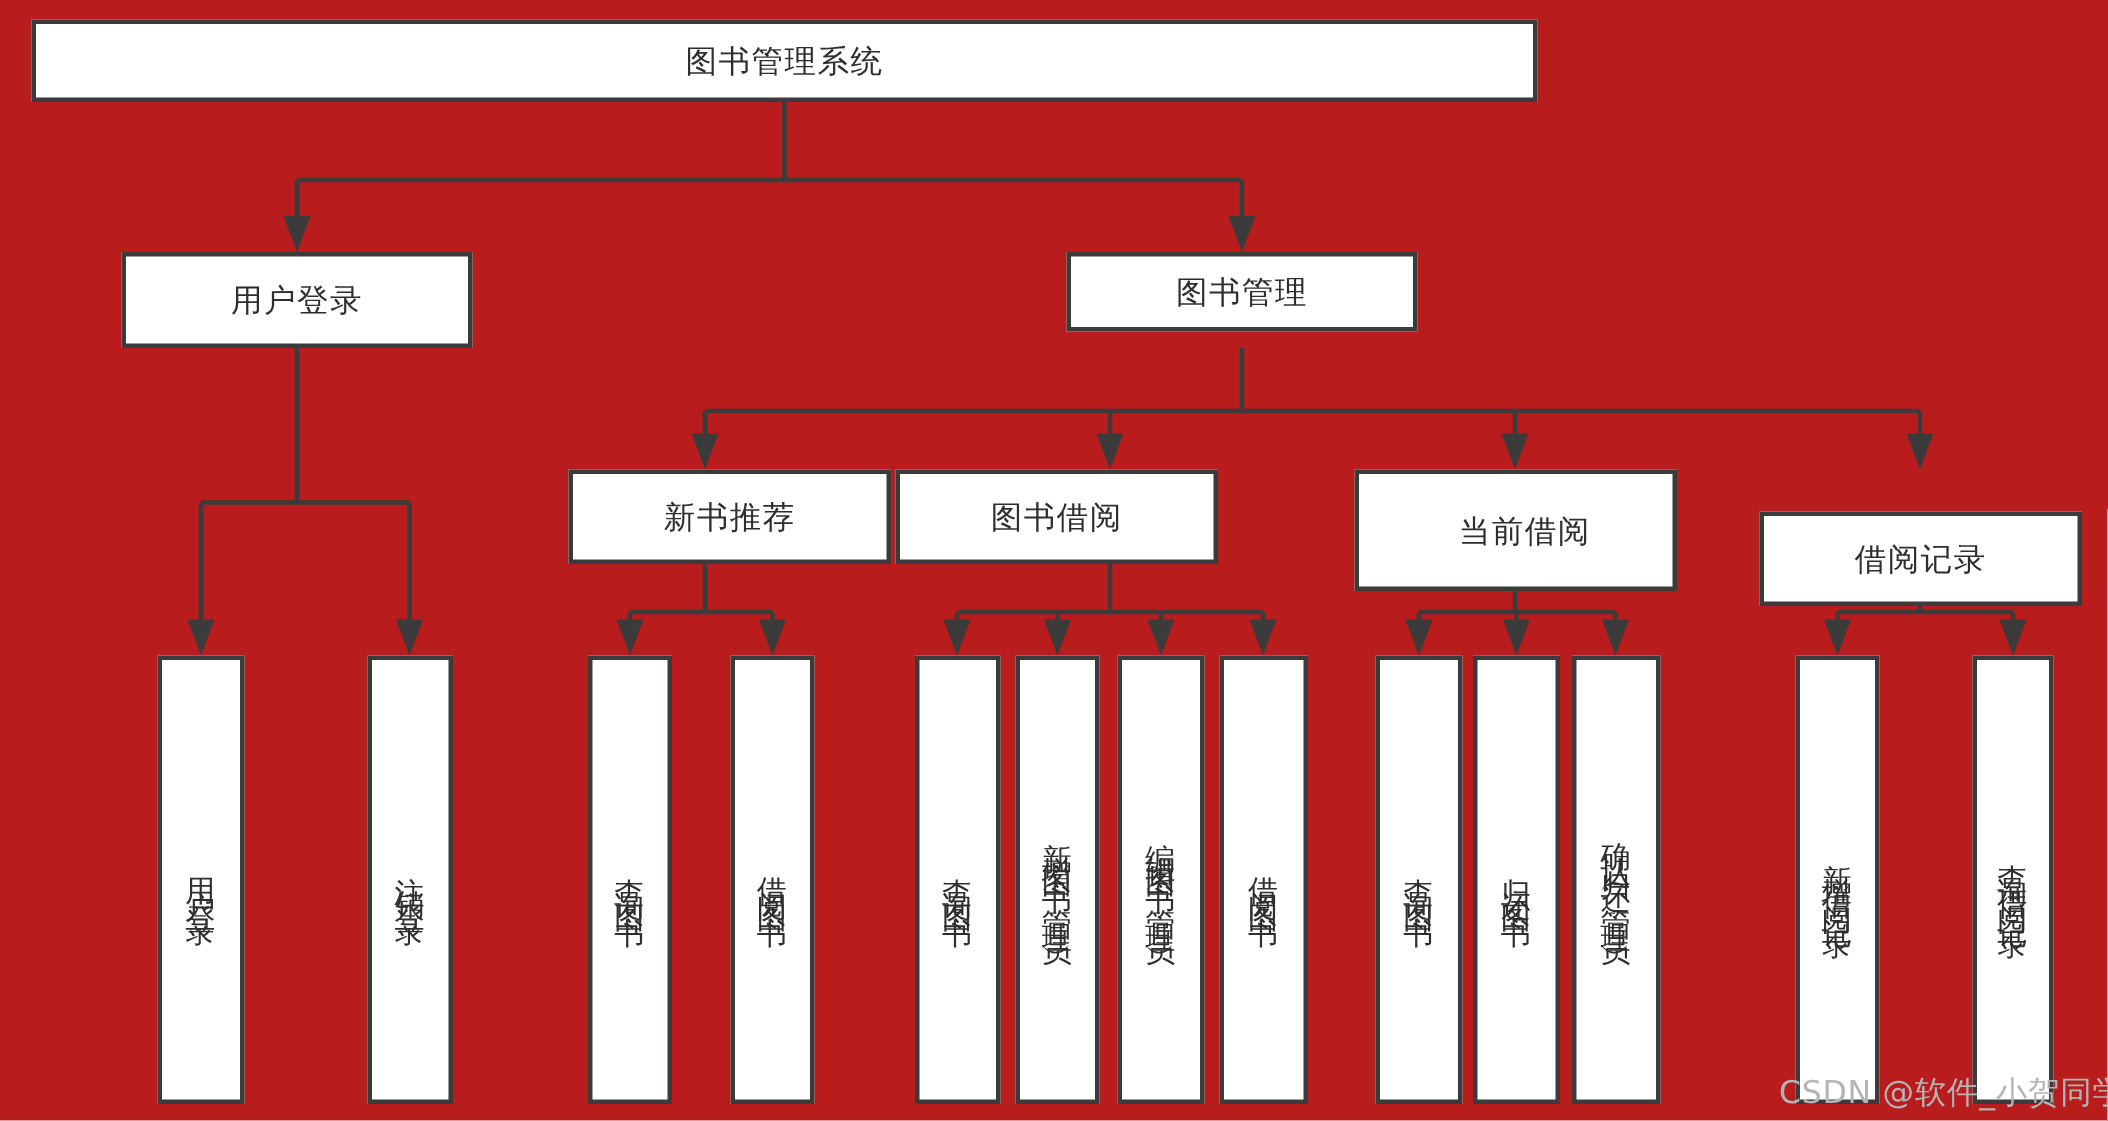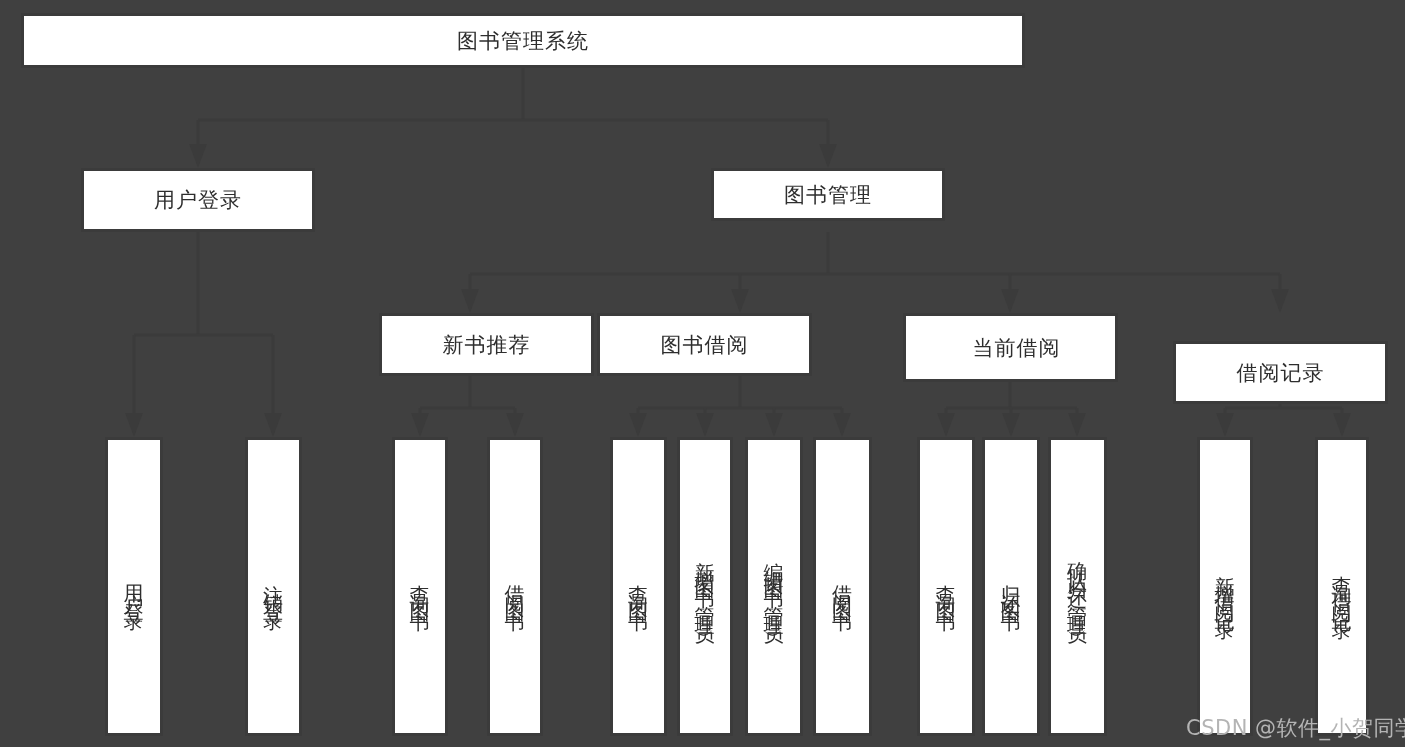--- a/index.html
+++ b/index.html
@@ -1,20 +1,20 @@
 <!DOCTYPE html>
 <html><head>
 <meta charset="utf-8">
 <style>
   html, body { margin: 0; padding: 0; background: #ffffff; }
   #canvas {
     position: relative;
     width: 1405px;
     height: 747px;
-    background: #404040;
+    background: #b91c1c;
     overflow: hidden;
     font-family: "DejaVu Sans", "Liberation Sans", sans-serif;
   }
   #connectors {
     position: absolute;
     left: 0; top: 0;
     width: 1405px; height: 747px;
     z-index: 1;
   }
   .node {
@@ -36,21 +36,21 @@
     letter-spacing: 9px;
     line-height: 1;
     white-space: nowrap;
   }
   
   .root   { left: 21px;   top: 13px;  width: 1004px; height: 55px; }
   .n-user { left: 81px;   top: 168px; width: 234px;  height: 64px; }
   .n-book { left: 711px;  top: 168px; width: 234px;  height: 53px; }
   .n-rec  { left: 363px;  top: 313px; width: 215px;  height: 63px; margin-left: 16px; }
   .n-bor  { left: 597px;  top: 313px; width: 215px;  height: 63px; }
-  .n-cur  { left: 903px;  top: 313px; width: 215px;  height: 69px; padding-left: 12px; }
+  .n-cur  { left: 903px;  top: 313px; width: 215px;  height: 81px; padding-left: 12px; }
   .n-log  { left: 1173px; top: 313px; width: 215px;  height: 63px; margin-top: 28px; }
   
   .leaf { top: 437px; height: 299px; }
   .l1  { left: 105px;  width: 58px; }
   .l2  { left: 245px;  width: 57px; }
   .l3  { left: 392px;  width: 56px; }
   .l4  { left: 487px;  width: 56px; }
   .l5  { left: 610px;  width: 57px; }
   .l6  { left: 677px;  width: 56px; }
   .l7  { left: 745px;  width: 58px; }

